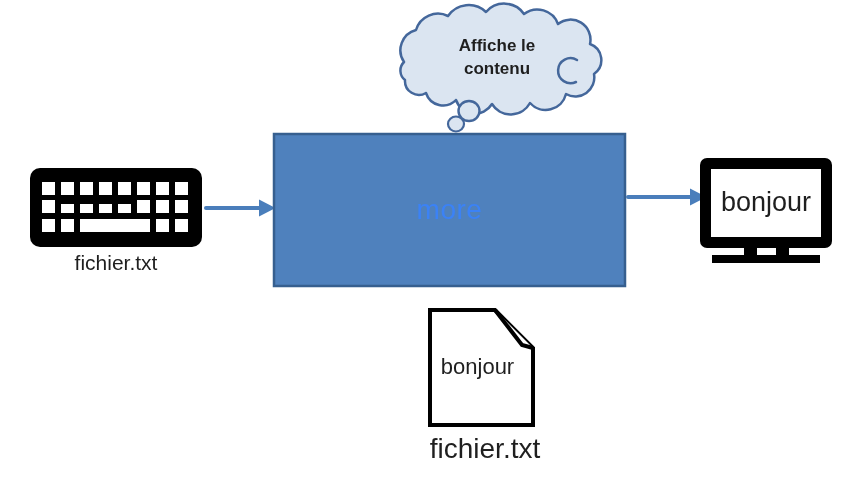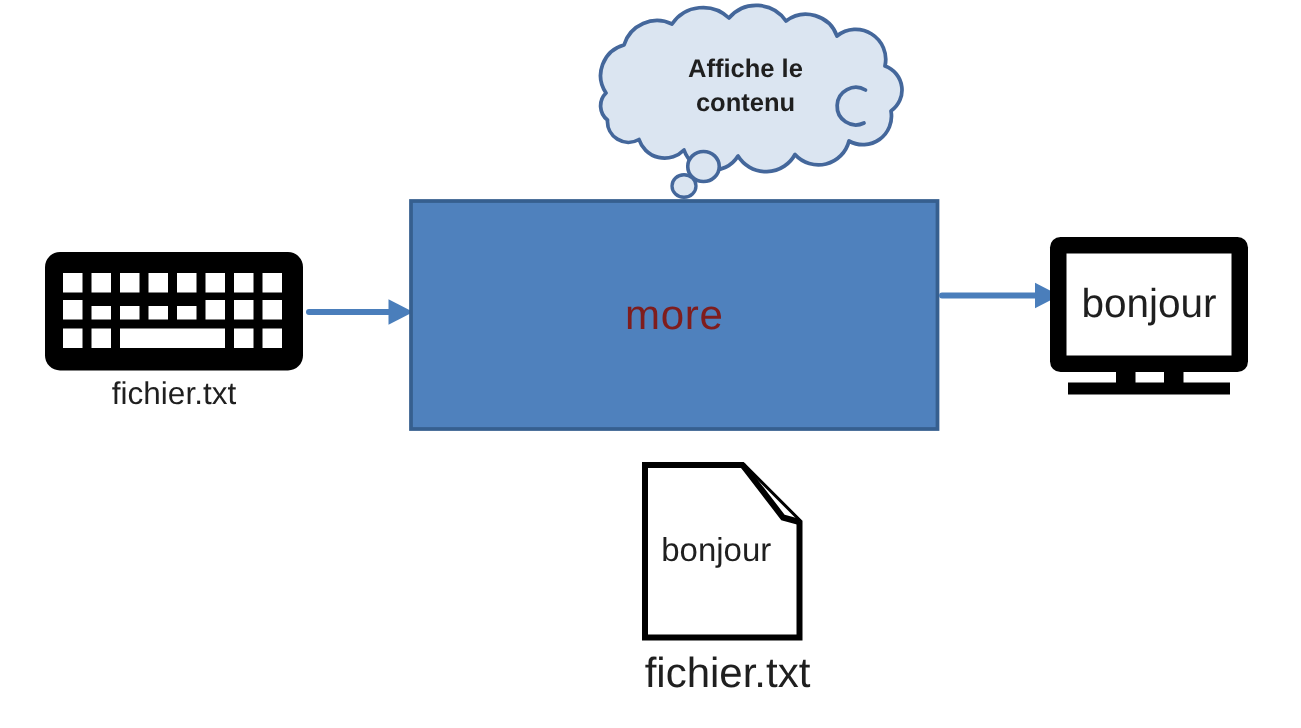--- a/index.html
+++ b/index.html
@@ -41,21 +41,21 @@
   }
   .process-text {
     left: 274px;
     top: 134px;
     width: 351px;
     height: 152px;
     display: flex;
     align-items: center;
     justify-content: center;
     font-size: 28px;
-    color: #7f1d1d;
+    color: #3b82f6;
     letter-spacing: 0.5px;
   }
   .output-text {
     left: 711px;
     top: 169px;
     width: 110px;
     height: 68px;
     display: flex;
     align-items: center;
     justify-content: center;

